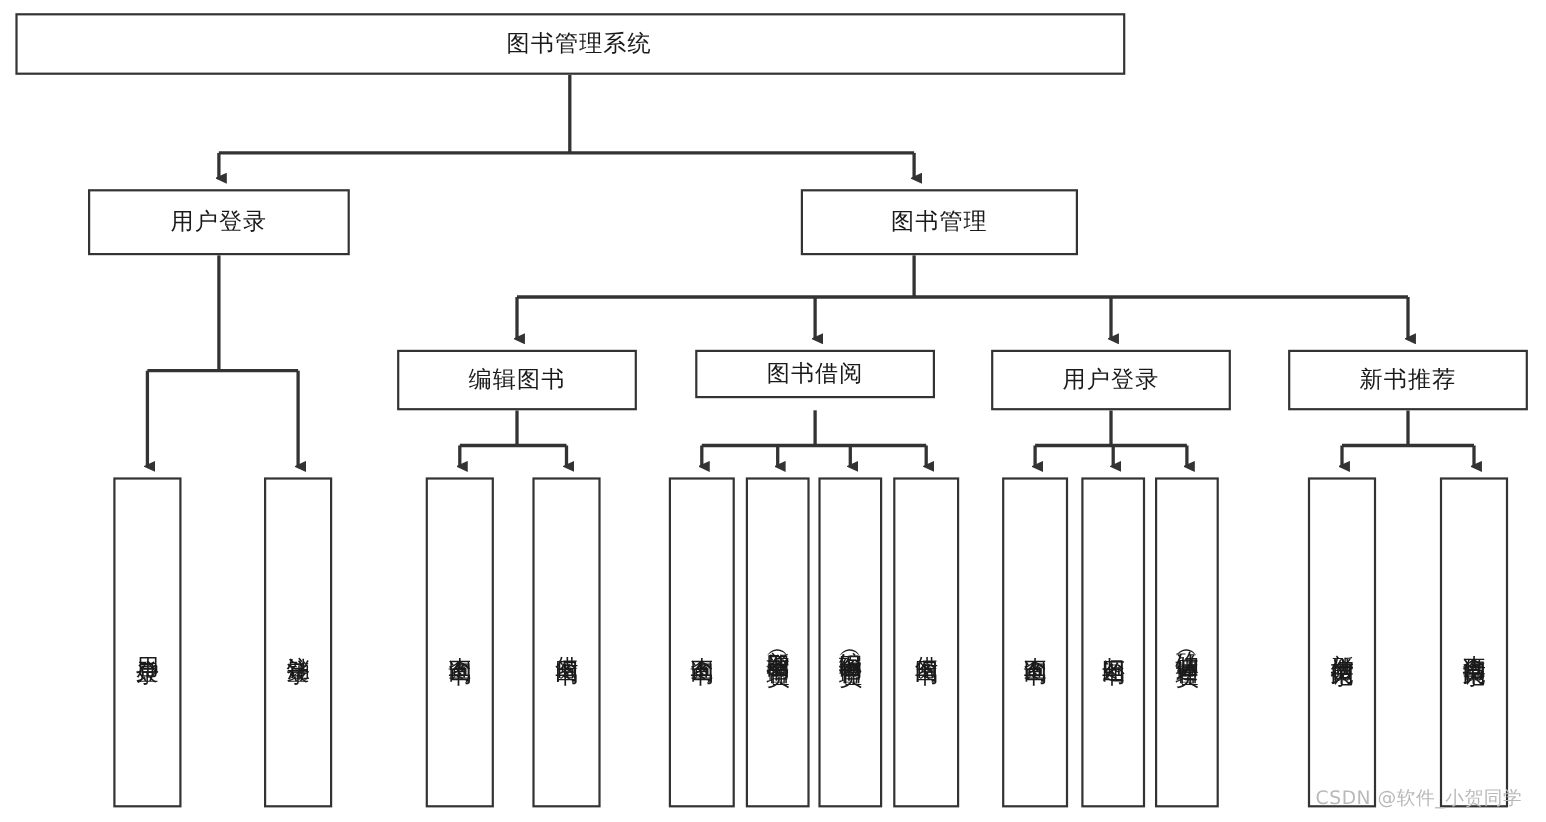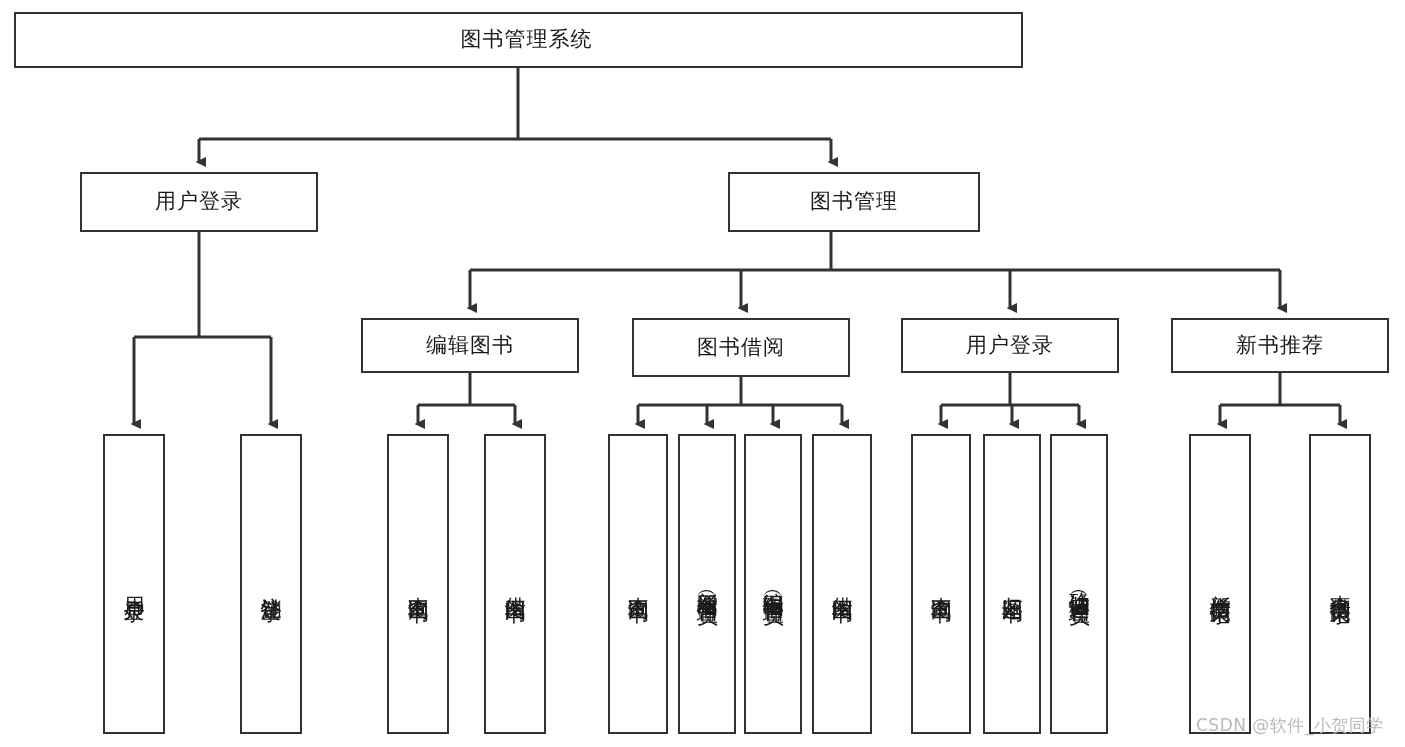--- a/index.html
+++ b/index.html
@@ -113,21 +113,21 @@
       <path d="M1340,405 L1340,424" marker-end="url(#arrow)"></path>
     </g>
   </svg>
 
   <div class="node node-h" id="node-root" style="left: 14px; top: 12px; width: 1009px; height: 56px; padding-left: 16px;">图书管理系统</div>
 
   <div class="node node-h" id="node-l2-0" style="left: 80px; top: 172px; width: 238px; height: 60px;">用户登录</div>
   <div class="node node-h" id="node-l2-1" style="left: 728px; top: 172px; width: 252px; height: 60px;">图书管理</div>
 
   <div class="node node-h" id="node-l3-0" style="left: 361px; top: 318px; width: 218px; height: 55px;">编辑图书</div>
-  <div class="node node-h" id="node-l3-1" style="left: 632px; top: 318px; width: 218px; height: 59px;">图书借阅</div>
+  <div class="node node-h" id="node-l3-1" style="left: 632px; top: 318px; width: 218px; height: 44px;">图书借阅</div>
   <div class="node node-h" id="node-l3-2" style="left: 901px; top: 318px; width: 218px; height: 55px;">用户登录</div>
   <div class="node node-h" id="node-l3-3" style="left: 1171px; top: 318px; width: 218px; height: 55px;">新书推荐</div>
 
   <div class="node node-v" id="leaf-0" style="left: 103px; top: 434px; width: 62px; height: 300px;">用户登录</div>
   <div class="node node-v" id="leaf-1" style="left: 240px; top: 434px; width: 62px; height: 300px;">注销登录</div>
   <div class="node node-v" id="leaf-2" style="left: 387px; top: 434px; width: 62px; height: 300px;">查询图书</div>
   <div class="node node-v" id="leaf-3" style="left: 484px; top: 434px; width: 62px; height: 300px;">借阅图书</div>
   <div class="node node-v" id="leaf-4" style="left: 608px; top: 434px; width: 60px; height: 300px;">查询图书</div>
   <div class="node node-v" id="leaf-5" style="left: 678px; top: 434px; width: 58px; height: 300px;">新增图书（管理员）</div>
   <div class="node node-v" id="leaf-6" style="left: 744px; top: 434px; width: 58px; height: 300px;">编辑图书（管理员）</div>

